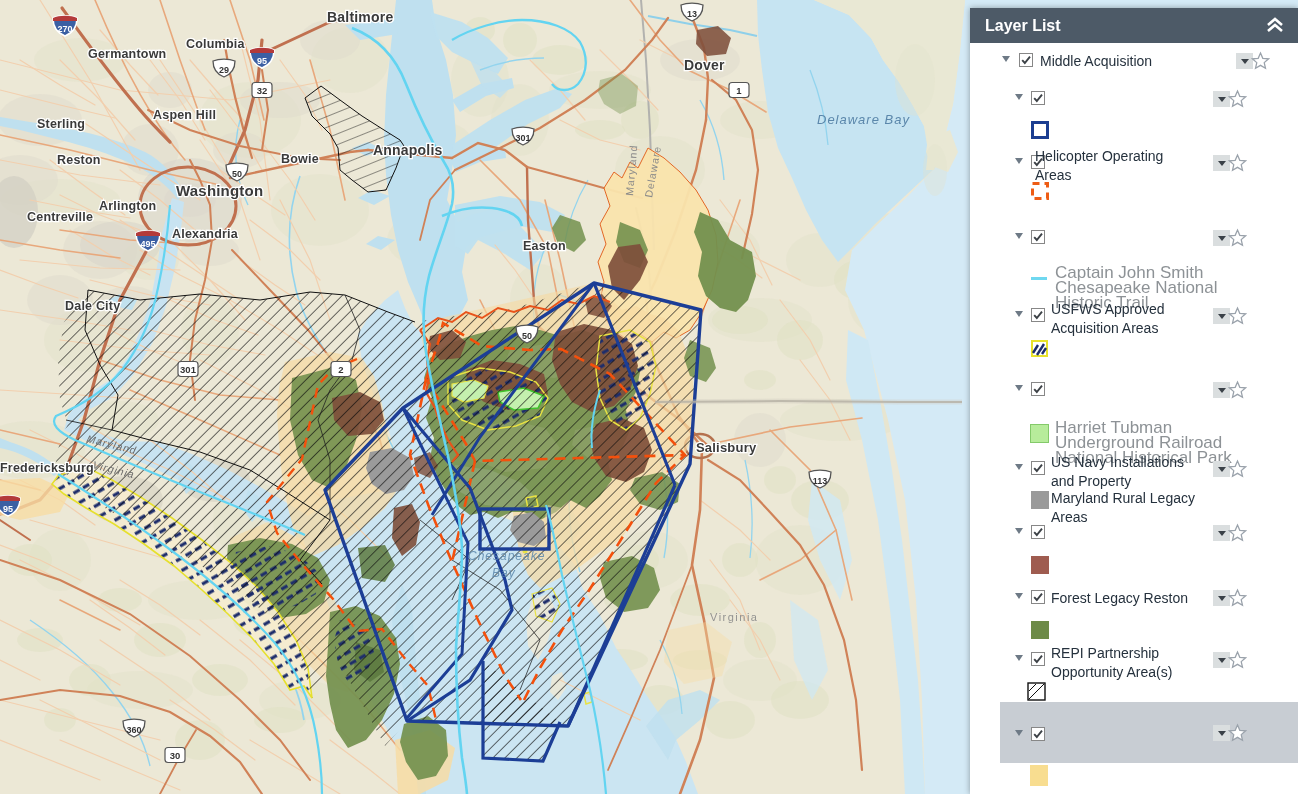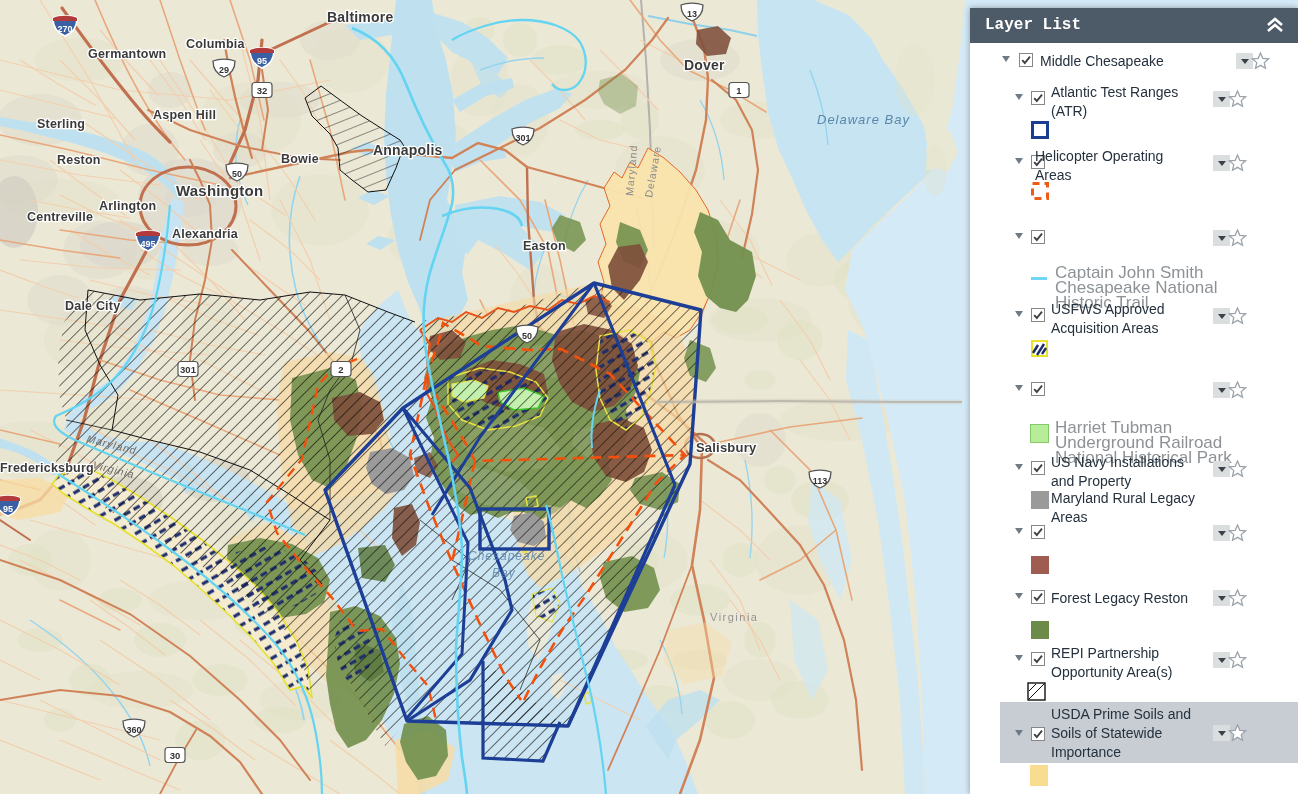--- a/index.html
+++ b/index.html
@@ -1,19 +1,19 @@
 <!DOCTYPE html>
 <html><head>
 <meta charset="utf-8">
 <style>
 html,body{margin:0;padding:0;}
 body{width:1298px;height:794px;overflow:hidden;font-family:"Liberation Sans",sans-serif;position:relative;background:#ece9d8;}
 #map{position:absolute;left:0;top:0;}
 #panel{position:absolute;left:970px;top:8px;width:328px;height:786px;background:#fff;box-shadow:0 0 6px rgba(0,0,0,0.35);}
-#phead{height:35px;background:#4d5a67;color:#fff;font-size:16px;font-weight:bold;line-height:35px;padding-left:15px;position:relative;font-family:Liberation Mono, monospace;}
+#phead{height:35px;background:#4d5a67;color:#fff;font-size:16px;font-weight:bold;line-height:35px;padding-left:15px;position:relative;}
 .lbl{position:absolute;font-size:14px;color:#25313d;line-height:19px;}
 .cb{position:absolute;width:12px;height:12px;background:#fff;border:1px solid #878787;font-size:12px;line-height:12px;color:#404040;font-weight:bold;text-align:center;}
 .tri{position:absolute;width:0;height:0;border-left:4.5px solid transparent;border-right:4.5px solid transparent;border-top:6px solid #6e7a86;}
 .dd{position:absolute;width:17px;height:16px;background:#dadedf;}
 .dd:after{content:"";position:absolute;left:4.5px;top:6px;border-left:4px solid transparent;border-right:4px solid transparent;border-top:5px solid #3a4148;}
 .star{position:absolute;}
 .leg{position:absolute;}
 .legtxt{position:absolute;font-size:17px;color:#8d9296;line-height:15px;}
 </style>
 </head>
@@ -484,30 +484,29 @@
 </svg>
 <div id="panel">
 <div id="phead">Layer List<svg style="position:absolute;right:14px;top:9px" width="18" height="17" viewBox="0 0 18 17">
         <path d="M2 8 L9 2 L16 8" fill="none" stroke="#fff" stroke-width="2.6"></path>
         <path d="M2 14 L9 8 L16 14" fill="none" stroke="#fff" stroke-width="2.6"></path>
       </svg></div>
 <div class="tri" style="left:32px;top:48px"></div>
 <div class="cb" style="left:49px;top:45px"><svg width="12" height="12" viewBox="0 0 12 12">
         <path d="M2.2 6.2 L4.8 9 L10 2.6" fill="none" stroke="#3d4247" stroke-width="1.9"></path>
       </svg></div>
-<div class="lbl" style="left:70px;top:44px;width:180px">Middle Chesapeake</div>
+<div class="lbl" style="left:70px;top:44px;width:180px">Middle Acquisition</div>
 <div class="dd" style="left:266px;top:45px"></div>
 <svg class="star" style="left:281px;top:43px" width="19" height="19" viewBox="0 0 24 24">
       <path d="M12 2.5 L14.9 9.2 L22.2 9.9 L16.7 14.7 L18.3 21.8 L12 18.1 L5.7 21.8 L7.3 14.7 L1.8 9.9 L9.1 9.2 Z" fill="#fff" stroke="#9aa2ab" stroke-width="1.6"></path>
     </svg>
 <div class="tri" style="left:45px;top:86px"></div>
 <div class="cb" style="left:61px;top:83px"><svg width="12" height="12" viewBox="0 0 12 12">
         <path d="M2.2 6.2 L4.8 9 L10 2.6" fill="none" stroke="#3d4247" stroke-width="1.9"></path>
       </svg></div>
-<div class="lbl" style="left:81px;top:75px;width:150px">Atlantic Test Ranges<br>(ATR)</div>
 <div class="dd" style="left:243px;top:83px"></div>
 <svg class="star" style="left:258px;top:81px" width="19" height="19" viewBox="0 0 24 24">
       <path d="M12 2.5 L14.9 9.2 L22.2 9.9 L16.7 14.7 L18.3 21.8 L12 18.1 L5.7 21.8 L7.3 14.7 L1.8 9.9 L9.1 9.2 Z" fill="#fff" stroke="#9aa2ab" stroke-width="1.6"></path>
     </svg>
 <div class="leg" style="left:61px;top:113px;width:12px;height:12px;border:3px solid #1b3d91;background:#fff"></div>
 <div class="tri" style="left:45px;top:150px"></div>
 <div class="cb" style="left:61px;top:147px"><svg width="12" height="12" viewBox="0 0 12 12">
         <path d="M2.2 6.2 L4.8 9 L10 2.6" fill="none" stroke="#3d4247" stroke-width="1.9"></path>
       </svg></div>
 <div class="lbl" style="left:65px;top:139px;width:150px">Helicopter Operating<br>Areas</div>
@@ -597,19 +596,18 @@
 <svg class="leg" style="left:57px;top:674px" width="19" height="19" viewBox="0 0 19 19">
       <rect x="1" y="1" width="17" height="17" fill="#fff" stroke="#111" stroke-width="1.4"></rect>
       <line x1="2" y1="17" x2="17" y2="2" stroke="#111" stroke-width="1"></line>
       <line x1="2" y1="9" x2="9" y2="2" stroke="#111" stroke-width="1"></line>
     </svg>
 <div style="position:absolute;left:30px;top:694px;width:298px;height:61px;background:#c8cdd3"></div>
 <div class="tri" style="left:45px;top:722px"></div>
 <div class="cb" style="left:61px;top:719px"><svg width="12" height="12" viewBox="0 0 12 12">
         <path d="M2.2 6.2 L4.8 9 L10 2.6" fill="none" stroke="#3d4247" stroke-width="1.9"></path>
       </svg></div>
-<div class="lbl" style="left:81px;top:697px;width:160px">USDA Prime Soils and<br>Soils of Statewide<br>Importance</div>
 <div class="dd" style="left:243px;top:717px"></div>
 <svg class="star" style="left:258px;top:715px" width="19" height="19" viewBox="0 0 24 24">
       <path d="M12 2.5 L14.9 9.2 L22.2 9.9 L16.7 14.7 L18.3 21.8 L12 18.1 L5.7 21.8 L7.3 14.7 L1.8 9.9 L9.1 9.2 Z" fill="#fff" stroke="#9aa2ab" stroke-width="1.6"></path>
     </svg>
 <div class="leg" style="left:60px;top:757px;width:18px;height:21px;background:#f8dd90"></div>
 </div>
 
 </body></html>

